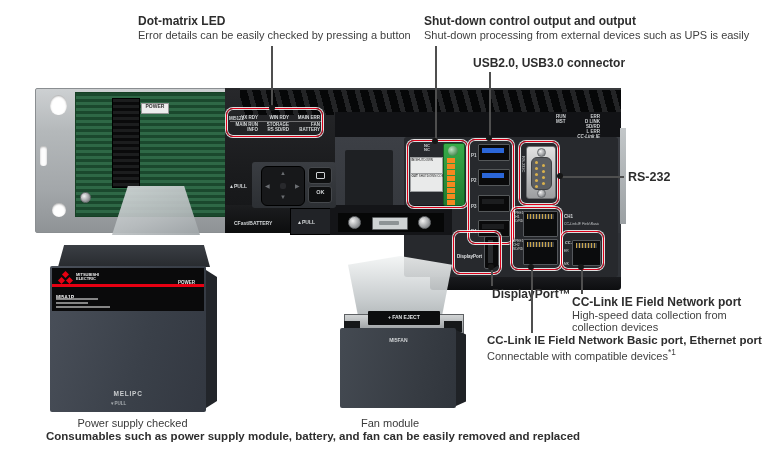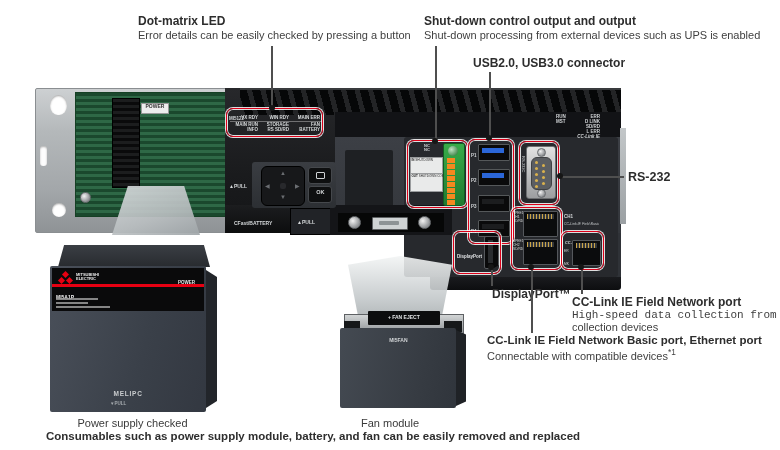--- a/index.html
+++ b/index.html
@@ -258,40 +258,40 @@
   <div class="redbox" style="left:511px;top:207px;width:49px;height:61px;"></div>
   <div class="redbox" style="left:561px;top:231px;width:41px;height:37px;"></div>
   <div class="redbox" style="left:453px;top:231px;width:46px;height:41px;"></div>
 
   <div class="co-title" style="left:138px;top:14px;">Dot-matrix LED</div>
   <div class="co-sub" style="left:138px;top:29px;">Error details can be easily checked by pressing a button</div>
   <div class="cline-v" style="left:271px;top:46px;height:60px;"></div>
   <div class="cdot" style="left:269px;top:105px;"></div>
 
   <div class="co-title" style="left:424px;top:14px;">Shut-down control output and output</div>
-  <div class="co-sub" style="left:424px;top:29px;">Shut-down processing from external devices such as UPS is enabled</div>
+  <div class="co-sub" style="left:424px;top:29px;">Shut-down processing from external devices such as UPS is easily</div>
   <div class="cline-v" style="left:435px;top:46px;height:93px;"></div>
   <div class="cdot" style="left:432px;top:138px;"></div>
 
   <div class="co-title" style="left:473px;top:56px;">USB2.0, USB3.0 connector</div>
   <div class="cline-v" style="left:489px;top:72px;height:64px;"></div>
   <div class="cdot" style="left:486px;top:135px;"></div>
 
   <div class="co-title" style="left:628px;top:170px;font-size:12.5px;">RS-232</div>
   <div class="cline-h" style="left:562px;top:176px;width:62px;"></div>
   <div class="cdot" style="left:557px;top:173px;"></div>
 
   <div class="cline-v" style="left:491px;top:270px;height:16px;"></div>
   <div class="cdot" style="left:488px;top:264px;"></div>
   <div class="co-title" style="left:460px;top:287px;padding-left:32px;">DisplayPort™</div>
 
   <div class="cline-v" style="left:581px;top:270px;height:24px;"></div>
   <div class="cdot" style="left:578px;top:264px;"></div>
   <div class="co-title" style="left:572px;top:295px;">CC-Link IE Field Network port</div>
-  <div class="co-sub" style="left:572px;top:309px;font-family:Liberation Mono, monospace;">High-speed data collection from</div>
+  <div class="co-sub" style="left:572px;top:309px;">High-speed data collection from</div>
   <div class="co-sub" style="left:572px;top:321px;">collection devices</div>
 
   <div class="cline-v" style="left:531px;top:270px;height:63px;"></div>
   <div class="cdot" style="left:528px;top:264px;"></div>
   <div class="co-title" style="left:487px;top:334px;font-size:11.5px;">CC-Link IE Field Network Basic port, Ethernet port</div>
   <div class="co-sub" style="left:487px;top:348px;">
     <span>Connectable with compatible devices</span><sup style="font-size:75%;">*1</sup>
   </div>
 
   <div class="abs" style="left:58px;top:245px;width:152px;height:22px;background:linear-gradient(180deg,#3a3e44,#282b2f);clip-path:polygon(4% 0,96% 0,100% 100%,0 100%);"></div>

